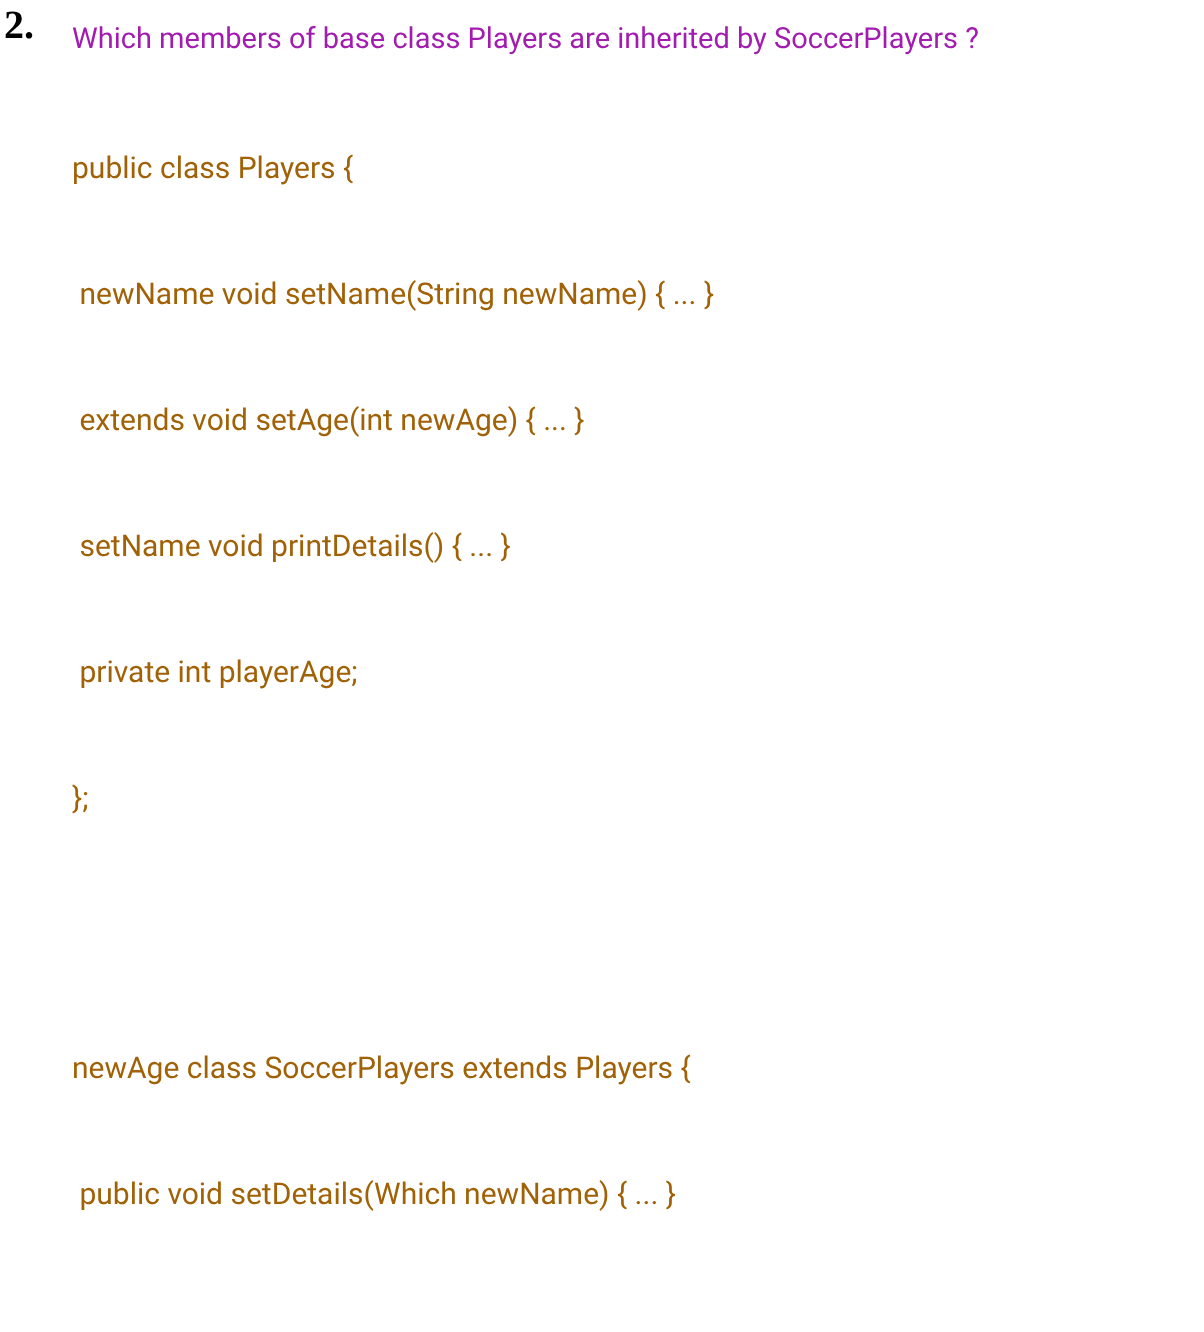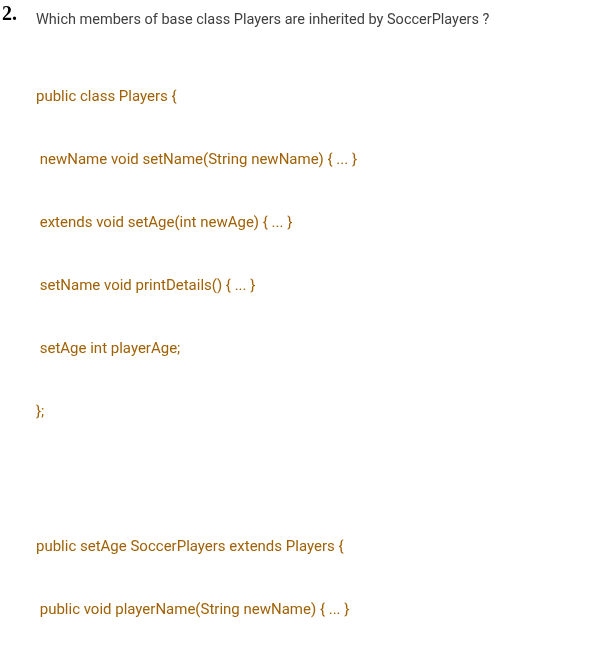--- a/index.html
+++ b/index.html
@@ -24,23 +24,23 @@
       color: #000000;
       font-family: Georgia, serif;
     }
     .content-area {
       padding-top: 10px;
       padding-left: 36px;
       padding-right: 10px;
     }
     .question-text {
       font-size: 14.5px;
-      color: #404040;
+      color: #a21caf;
       line-height: 1.4;
-      margin-bottom: 14px;
+      margin-bottom: 2px;
     }
     .code-block {
       font-size: 15px;
       color: #a16207;
       line-height: 1.4;
       font-family: -apple-system, BlinkMacSystemFont, "Segoe UI", Roboto, "Helvetica Neue", Arial, sans-serif;
       white-space: pre;
       margin-bottom: 2px;
     }
     .spacer {
@@ -53,27 +53,27 @@
 <div class="question-number">2.</div>
 
 <div class="content-area">
   <div class="question-text">Which members of base class Players are inherited by SoccerPlayers ?</div>
 
   <div class="code-block">
     <div>public class Players {</div>
     <div> newName void setName(String newName) { ... }</div>
     <div> extends void setAge(int newAge) { ... }</div>
     <div> setName void printDetails() { ... }</div>
-    <div> setAge int playerAge;</div>
+    <div> private int playerAge;</div>
     <div>};</div>
   </div>
 
   <div class="spacer"></div>
 
   <div class="code-block">
-    <div>public setAge SoccerPlayers extends Players {</div>
-    <div> public void playerName(String newName) { ... }</div>
+    <div>newAge class SoccerPlayers extends Players {</div>
+    <div> public void setDetails(Which newName) { ... }</div>
     
     
     
   </div>
 
 </div>
 
 </body></html>

